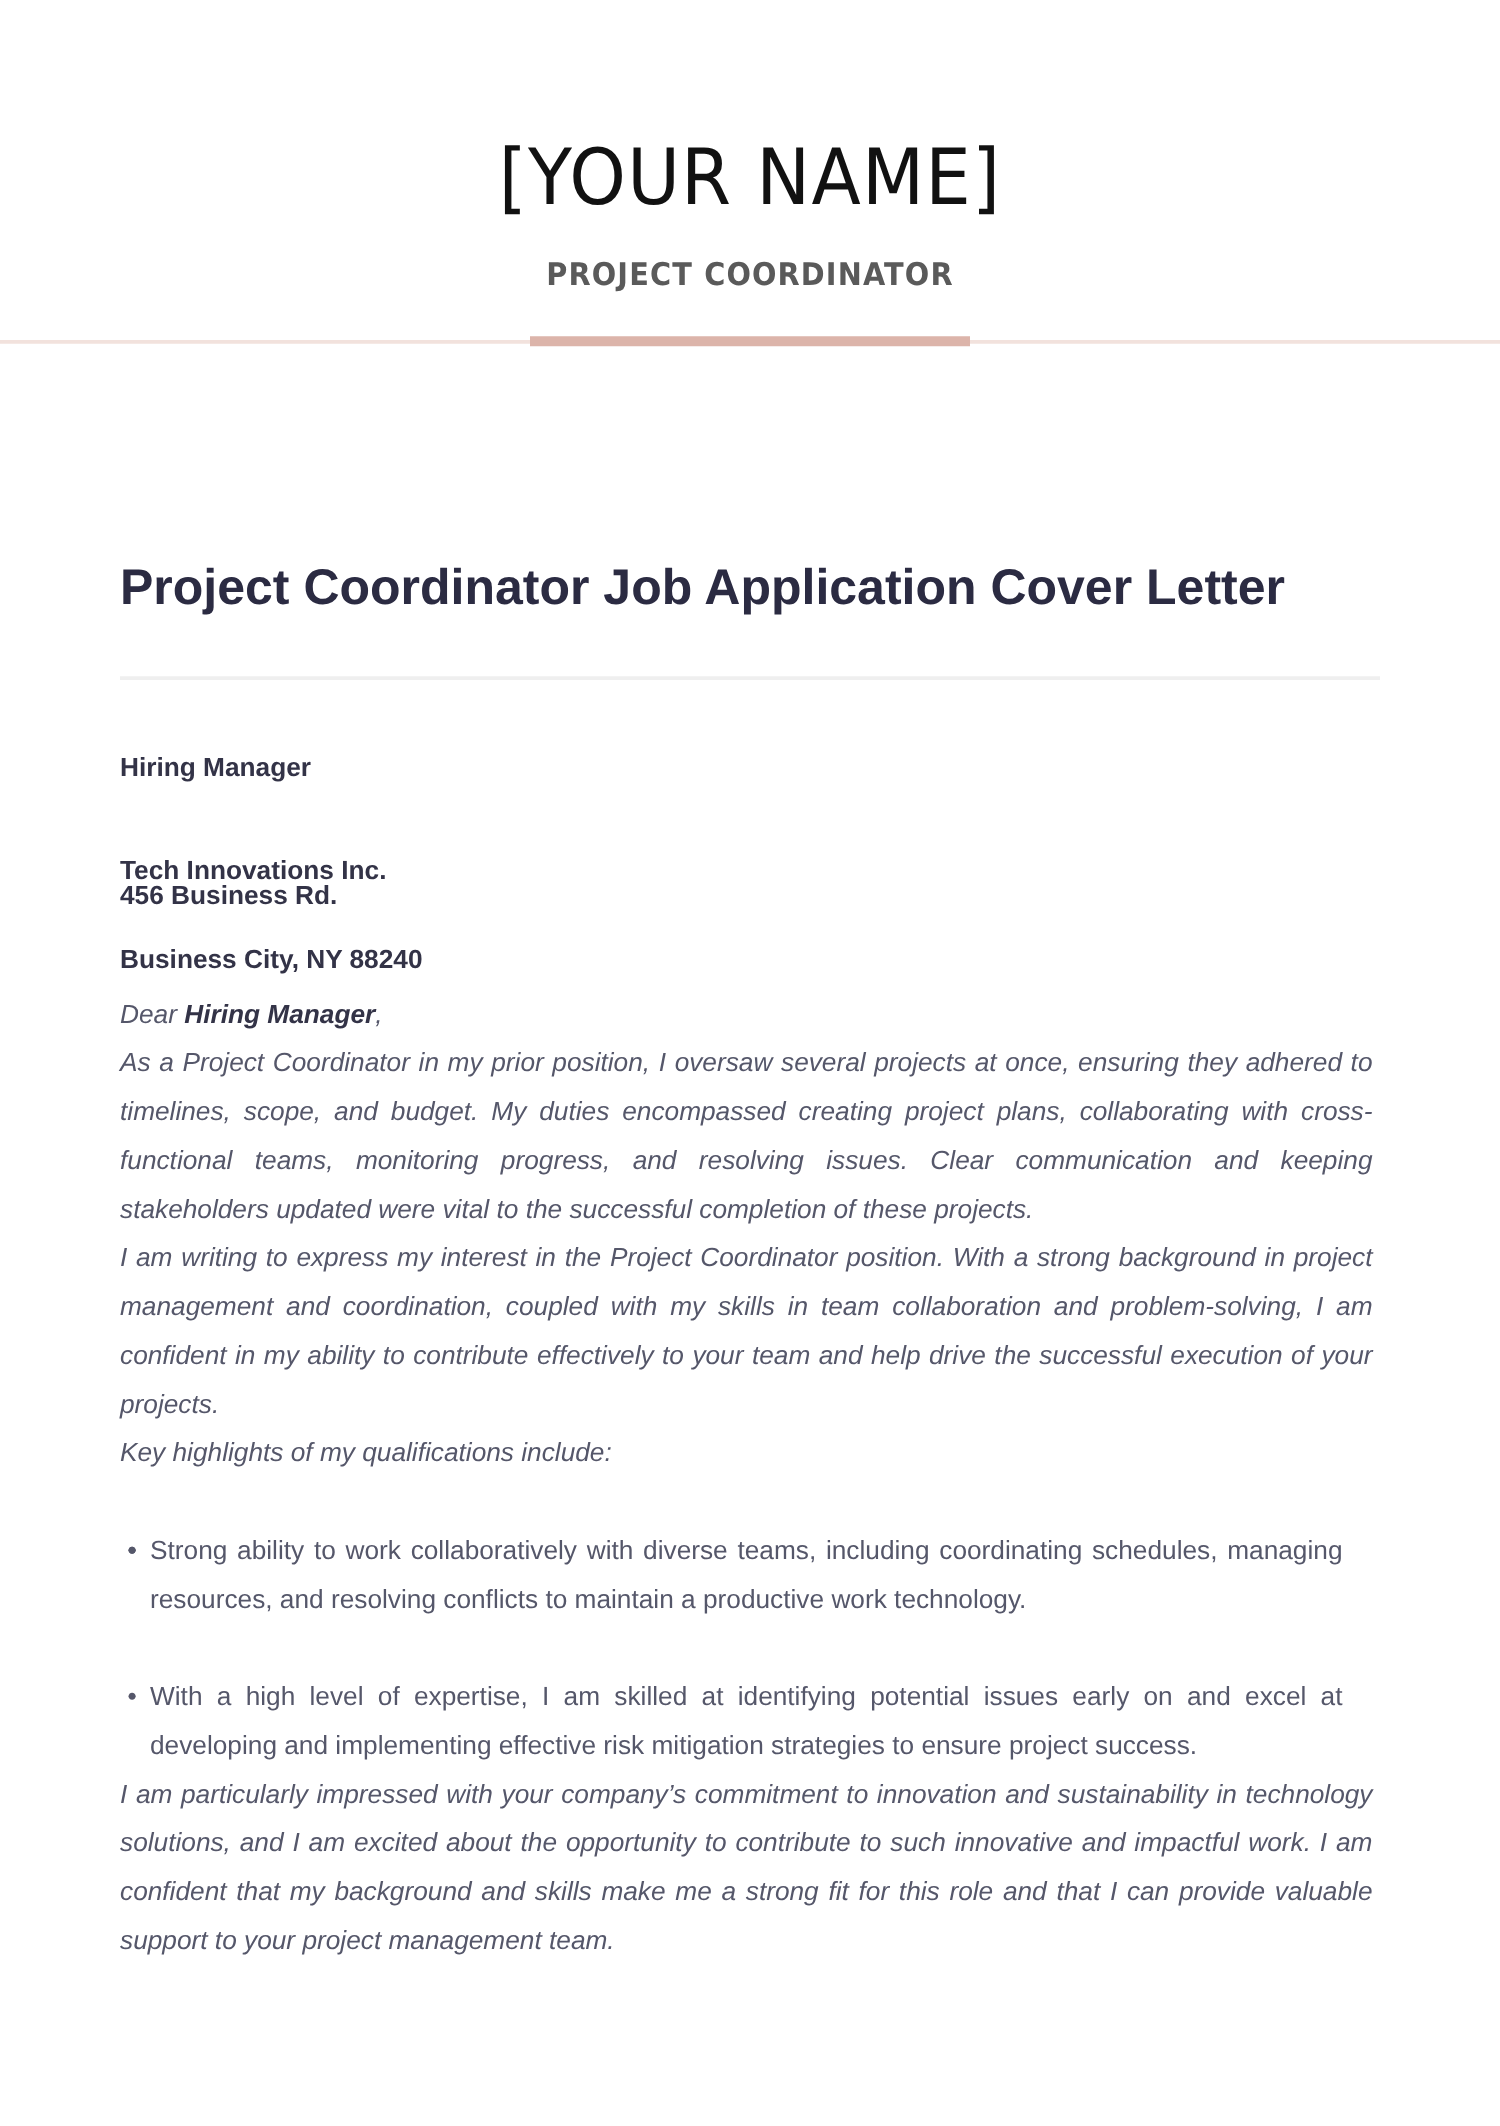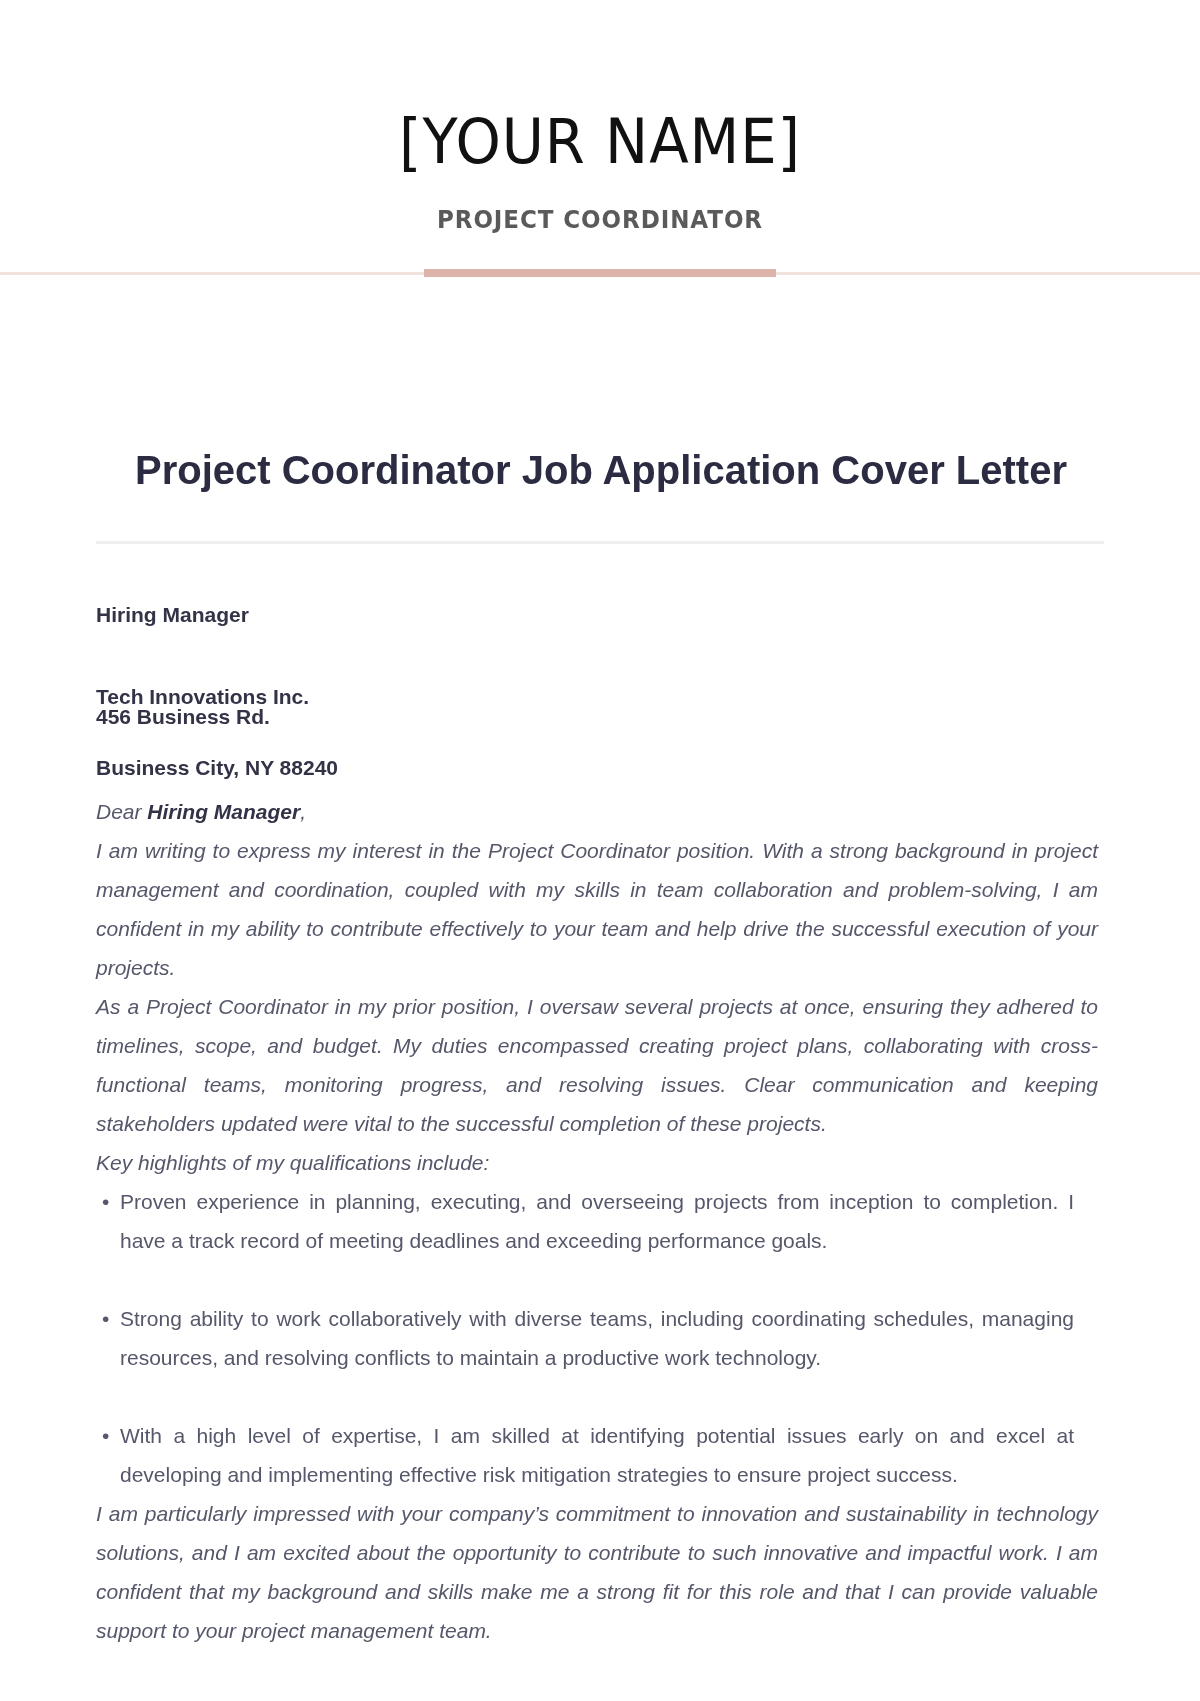--- a/index.html
+++ b/index.html
@@ -3,21 +3,21 @@
   <meta charset="utf-8">
   <style>
     html, body { margin: 0; padding: 0; background: #ffffff; }
     body { width: 1200px; height: 1701px; overflow: hidden; position: relative; font-family: "Liberation Sans", sans-serif; }
     .header { position: absolute; left: 0; top: 0; width: 1200px; height: 260px; margin-top: 22px; }
     .name { position: absolute; left: 0; width: 1200px; top: 80px; text-align: center; font-family: "DejaVu Sans", sans-serif; font-weight: normal; font-size: 62px; letter-spacing: 1px; color: #111111; line-height: 80px; transform: scaleX(0.93); }
     .role { position: absolute; left: 0; width: 1200px; top: 180px; text-align: center; font-family: "DejaVu Sans", sans-serif; font-weight: bold; font-size: 25px; letter-spacing: 1px; color: #5a5a5a; line-height: 36px; transform: scaleX(0.92); }
     .rule-thin { position: absolute; left: 0; top: 250px; width: 1200px; height: 3px; background: #f2e2dd; }
     .rule-accent { position: absolute; left: 424px; top: 247px; width: 352px; height: 8px; background: #dcb4aa; }
     .content { position: absolute; left: 96px; top: 0; width: 1002px; color: #55576a; }
-    .title { position: absolute; left: 0; top: 440px; width: 1010px; font-family: "Liberation Sans", sans-serif; font-weight: bold; font-size: 40px; color: #2b2b42; line-height: 60px; white-space: nowrap; text-align: center; }
+    .title { position: absolute; left: 0; top: 440px; width: 1010px; font-family: "Liberation Sans", sans-serif; font-weight: bold; font-size: 40px; color: #2b2b42; line-height: 60px; white-space: nowrap; }
     .hr { position: absolute; left: 0; top: 541px; width: 1008px; height: 3px; background: #efefef; }
     .addr { position: absolute; left: 0; font-weight: bold; font-size: 21px; color: #333347; line-height: 30px; }
     .body { position: absolute; left: 0; top: 792px; width: 1002px; font-size: 21px; line-height: 39px; color: #55576a; }
     .body p { margin: 0; text-align: justify; font-style: italic; }
     .body .greet b { color: #333347; }
     .body ul { margin: 0; padding: 0; list-style: none; }
     .body li { position: relative; padding-left: 24px; padding-right: 24px; text-align: justify; margin-bottom: 39px; }
     .body li:last-child { margin-bottom: 0; }
     .body li .bullet { position: absolute; left: 6px; top: 0; }
   </style>
@@ -35,23 +35,23 @@
   <div class="title">Project Coordinator Job Application Cover Letter</div>
   <div class="hr"></div>
 
   <div class="addr" style="top:600px">Hiring Manager</div>
   <div class="addr" style="top:682px">Tech Innovations Inc.</div>
   <div class="addr" style="top:702px">456 Business Rd.</div>
   <div class="addr" style="top:753px">Business City, NY 88240</div>
 
   <div class="body">
     <p class="greet"><span>Dear </span><b>Hiring Manager</b><span>,</span></p>
+    <p>As a Project Coordinator in my prior position, I oversaw several projects at once, ensuring they adhered to timelines, scope, and budget. My duties encompassed creating project plans, collaborating with cross-functional teams, monitoring progress, and resolving issues. Clear communication and keeping stakeholders updated were vital to the successful completion of these projects.</p>
     <p>I am writing to express my interest in the Project Coordinator position. With a strong background in project management and coordination, coupled with my skills in team collaboration and problem-solving, I am confident in my ability to contribute effectively to your team and help drive the successful execution of your projects.</p>
-    <p>As a Project Coordinator in my prior position, I oversaw several projects at once, ensuring they adhered to timelines, scope, and budget. My duties encompassed creating project plans, collaborating with cross-functional teams, monitoring progress, and resolving issues. Clear communication and keeping stakeholders updated were vital to the successful completion of these projects.</p>
     <p>Key highlights of my qualifications include:</p>
     <ul>
-      <li><span class="bullet">•</span><span>Proven experience in planning, executing, and overseeing projects from inception to completion. I have a track record of meeting deadlines and exceeding performance goals.</span></li>
+      <li><span class="bullet">•</span></li>
       <li><span class="bullet">•</span><span>Strong ability to work collaboratively with diverse teams, including coordinating schedules, managing resources, and resolving conflicts to maintain a productive work technology.</span></li>
       <li><span class="bullet">•</span><span>With a high level of expertise, I am skilled at identifying potential issues early on and excel at developing and implementing effective risk mitigation strategies to ensure project success.</span></li>
     </ul>
     <p>I am particularly impressed with your company’s commitment to innovation and sustainability in technology solutions, and I am excited about the opportunity to contribute to such innovative and impactful work. I am confident that my background and skills make me a strong fit for this role and that I can provide valuable support to your project management team.</p>
   </div>
 </div>
 
 </body></html>

